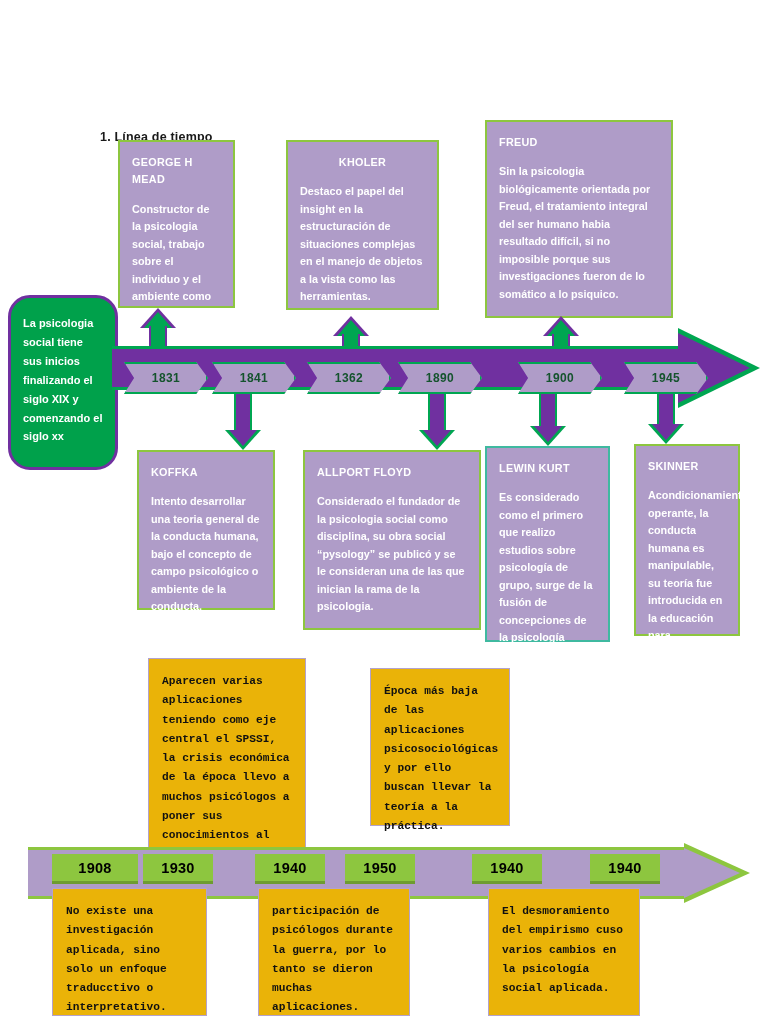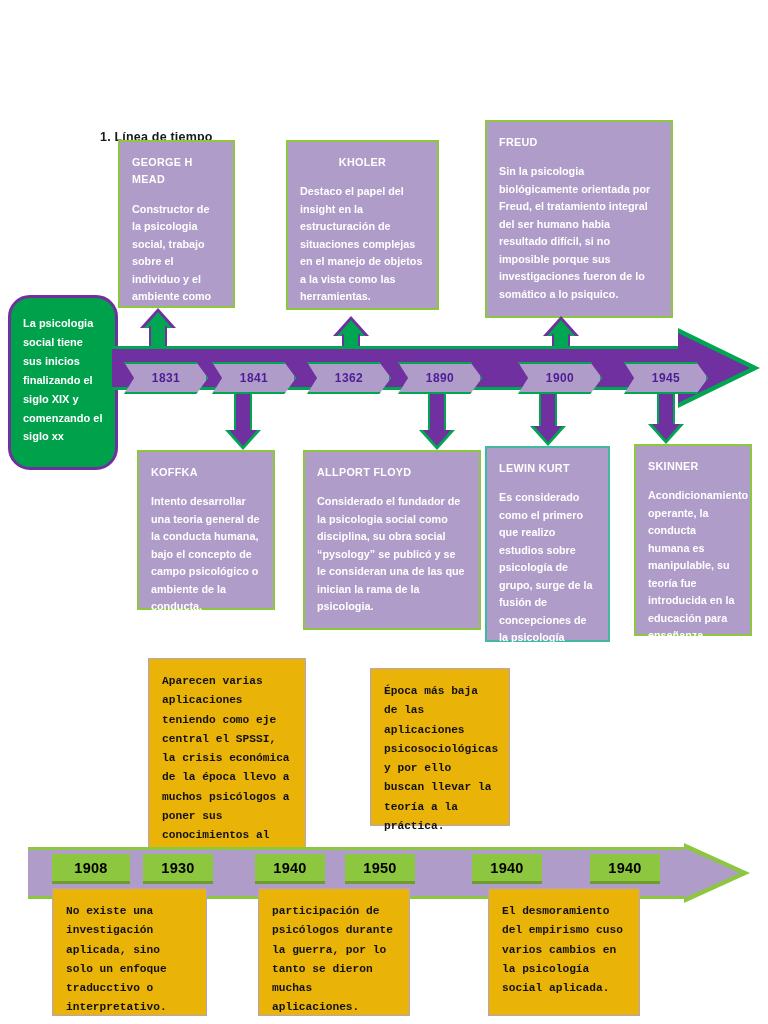--- a/index.html
+++ b/index.html
@@ -112,21 +112,21 @@
   }
 
   
   .year-chevron {
     position: absolute;
     top: 362px;
     height: 32px;
     background: #af9cc8;
     border: 2px solid #00a651;
     box-sizing: border-box;
-    color: #4c1d95;
+    color: #14532d;
     font-size: 12px;
     font-weight: bold;
     display: flex;
     align-items: center;
     justify-content: center;
     clip-path: polygon(0 0, 86% 0, 100% 50%, 86% 100%, 0 100%, 12% 50%);
     letter-spacing: .4px;
   }
 
   
@@ -347,40 +347,40 @@
 <div class="info-card" style="left:303px; top:450px; width:178px; height:180px;">
   <div class="card-title">ALLPORT FLOYD</div>
   <div class="card-body">Considerado el fundador de la psicologia social como disciplina, su obra social “pysology” se publicó y se le consideran una de las que inician la rama de la psicologia.</div>
 </div>
 
 <div class="info-card teal-border" style="left:485px; top:446px; width:125px; height:196px;">
   <div class="card-title">LEWIN KURT</div>
   <div class="card-body">Es considerado como el primero que realizo estudios sobre psicología de grupo, surge de la fusión de concepciones de la psicología gestáltica y del conductismo.</div>
 </div>
 
-<div class="info-card" style="left:634px; top:444px; width:118px; height:192px;">
+<div class="info-card" style="left:634px; top:444px; width:106px; height:192px;">
   <div class="card-title">SKINNER</div>
   <div class="card-body">Acondicionamiento operante, la conducta humana es manipulable, su teoría fue introducida en la educación para enseñanza aprendizaje.</div>
 </div>
 
 <div class="note-card" style="left:148px; top:658px; width:158px; height:190px;">
   <span>Aparecen varias aplicaciones teniendo como eje central el SPSSI, la crisis económica de la época llevo a muchos psicólogos a poner sus conocimientos al servicio de la sociedad.</span>
 </div>
 
 <div class="note-card" style="left:370px; top:668px; width:140px; height:158px;">
   <span>Época más baja de las aplicaciones psicosociológicas y por ello buscan llevar la teoría a la práctica.</span>
 </div>
 
 <div id="bottom-arrow">
   <div class="shaft"></div>
   <div class="head"></div>
   <div class="head-inner"></div>
 </div>
 
-<div class="bottom-year" style="left:52px; width:78px;">
+<div class="bottom-year" style="left:52px; width:86px;">
   <span>1908</span>
 </div>
 <div class="bottom-year" style="left:143px; width:70px;">
   <span>1930</span>
 </div>
 <div class="bottom-year" style="left:255px; width:70px;">
   <span>1940</span>
 </div>
 <div class="bottom-year" style="left:345px; width:70px;">
   <span>1950</span>

